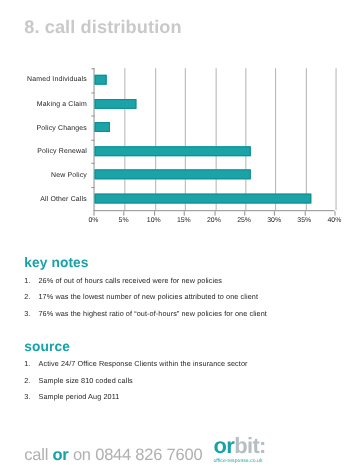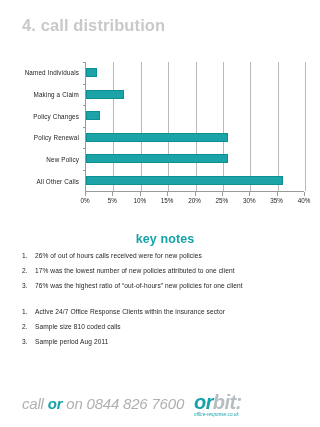--- a/index.html
+++ b/index.html
@@ -140,21 +140,20 @@
     position: absolute;
     left: 22px;
     width: 286px;
   }
   .section-heading {
     font-size: 12.5px;
     font-weight: bold;
     color: #17a2a8;
     margin: 0 0 6px 0;
     letter-spacing: 0.1px;
-    text-align: center;
   }
   .numbered-list {
     margin: 0;
     padding: 0;
     list-style: none;
   }
   .numbered-list li {
     display: flex;
     font-size: 6.6px;
     color: #262626;
@@ -173,22 +172,21 @@
   #source-section { top: 308px; }
 
   
   .footer {
     position: absolute;
     left: 22px;
     top: 392px;
     width: 286px;
     height: 30px;
     display: flex;
-    align-items: flex-start;
-    font-style: italic;
+    align-items: flex-end;
   }
   .call-line {
     font-size: 15px;
     color: #b0b0b0;
     white-space: nowrap;
     padding-top: 3px;
     letter-spacing: -0.2px;
   }
   .call-line .or-word {
     color: #17a2a8;
@@ -209,21 +207,21 @@
   .logo-sub {
     font-size: 4.6px;
     color: #17a2a8;
     margin-top: 1px;
     letter-spacing: 0.05px;
   }
 </style>
 </head>
 <body>
 
-<div class="page-title">4. call distribution</div>
+<div class="page-title">8. call distribution</div>
 
 <div class="chart-block">
 
   <div class="chart-cat-labels">
     <div class="cat-label">Named Individuals</div>
     <div class="cat-label">Making a Claim</div>
     <div class="cat-label">Policy Changes</div>
     <div class="cat-label">Policy Renewal</div>
     <div class="cat-label">New Policy</div>
     <div class="cat-label">All Other Calls</div>
@@ -304,20 +302,21 @@
       <span class="li-text">17% was the lowest number of new policies attributed to one client</span>
     </li>
     <li>
       <span class="li-num">3.</span>
       <span class="li-text">76% was the highest ratio of “out-of-hours” new policies for one client</span>
     </li>
   </ul>
 </div>
 
 <div class="section" id="source-section">
+  <div class="section-heading">source</div>
   <ul class="numbered-list">
     <li>
       <span class="li-num">1.</span>
       <span class="li-text">Active 24/7 Office Response Clients within the insurance sector</span>
     </li>
     <li>
       <span class="li-num">2.</span>
       <span class="li-text">Sample size 810 coded calls</span>
     </li>
     <li>

